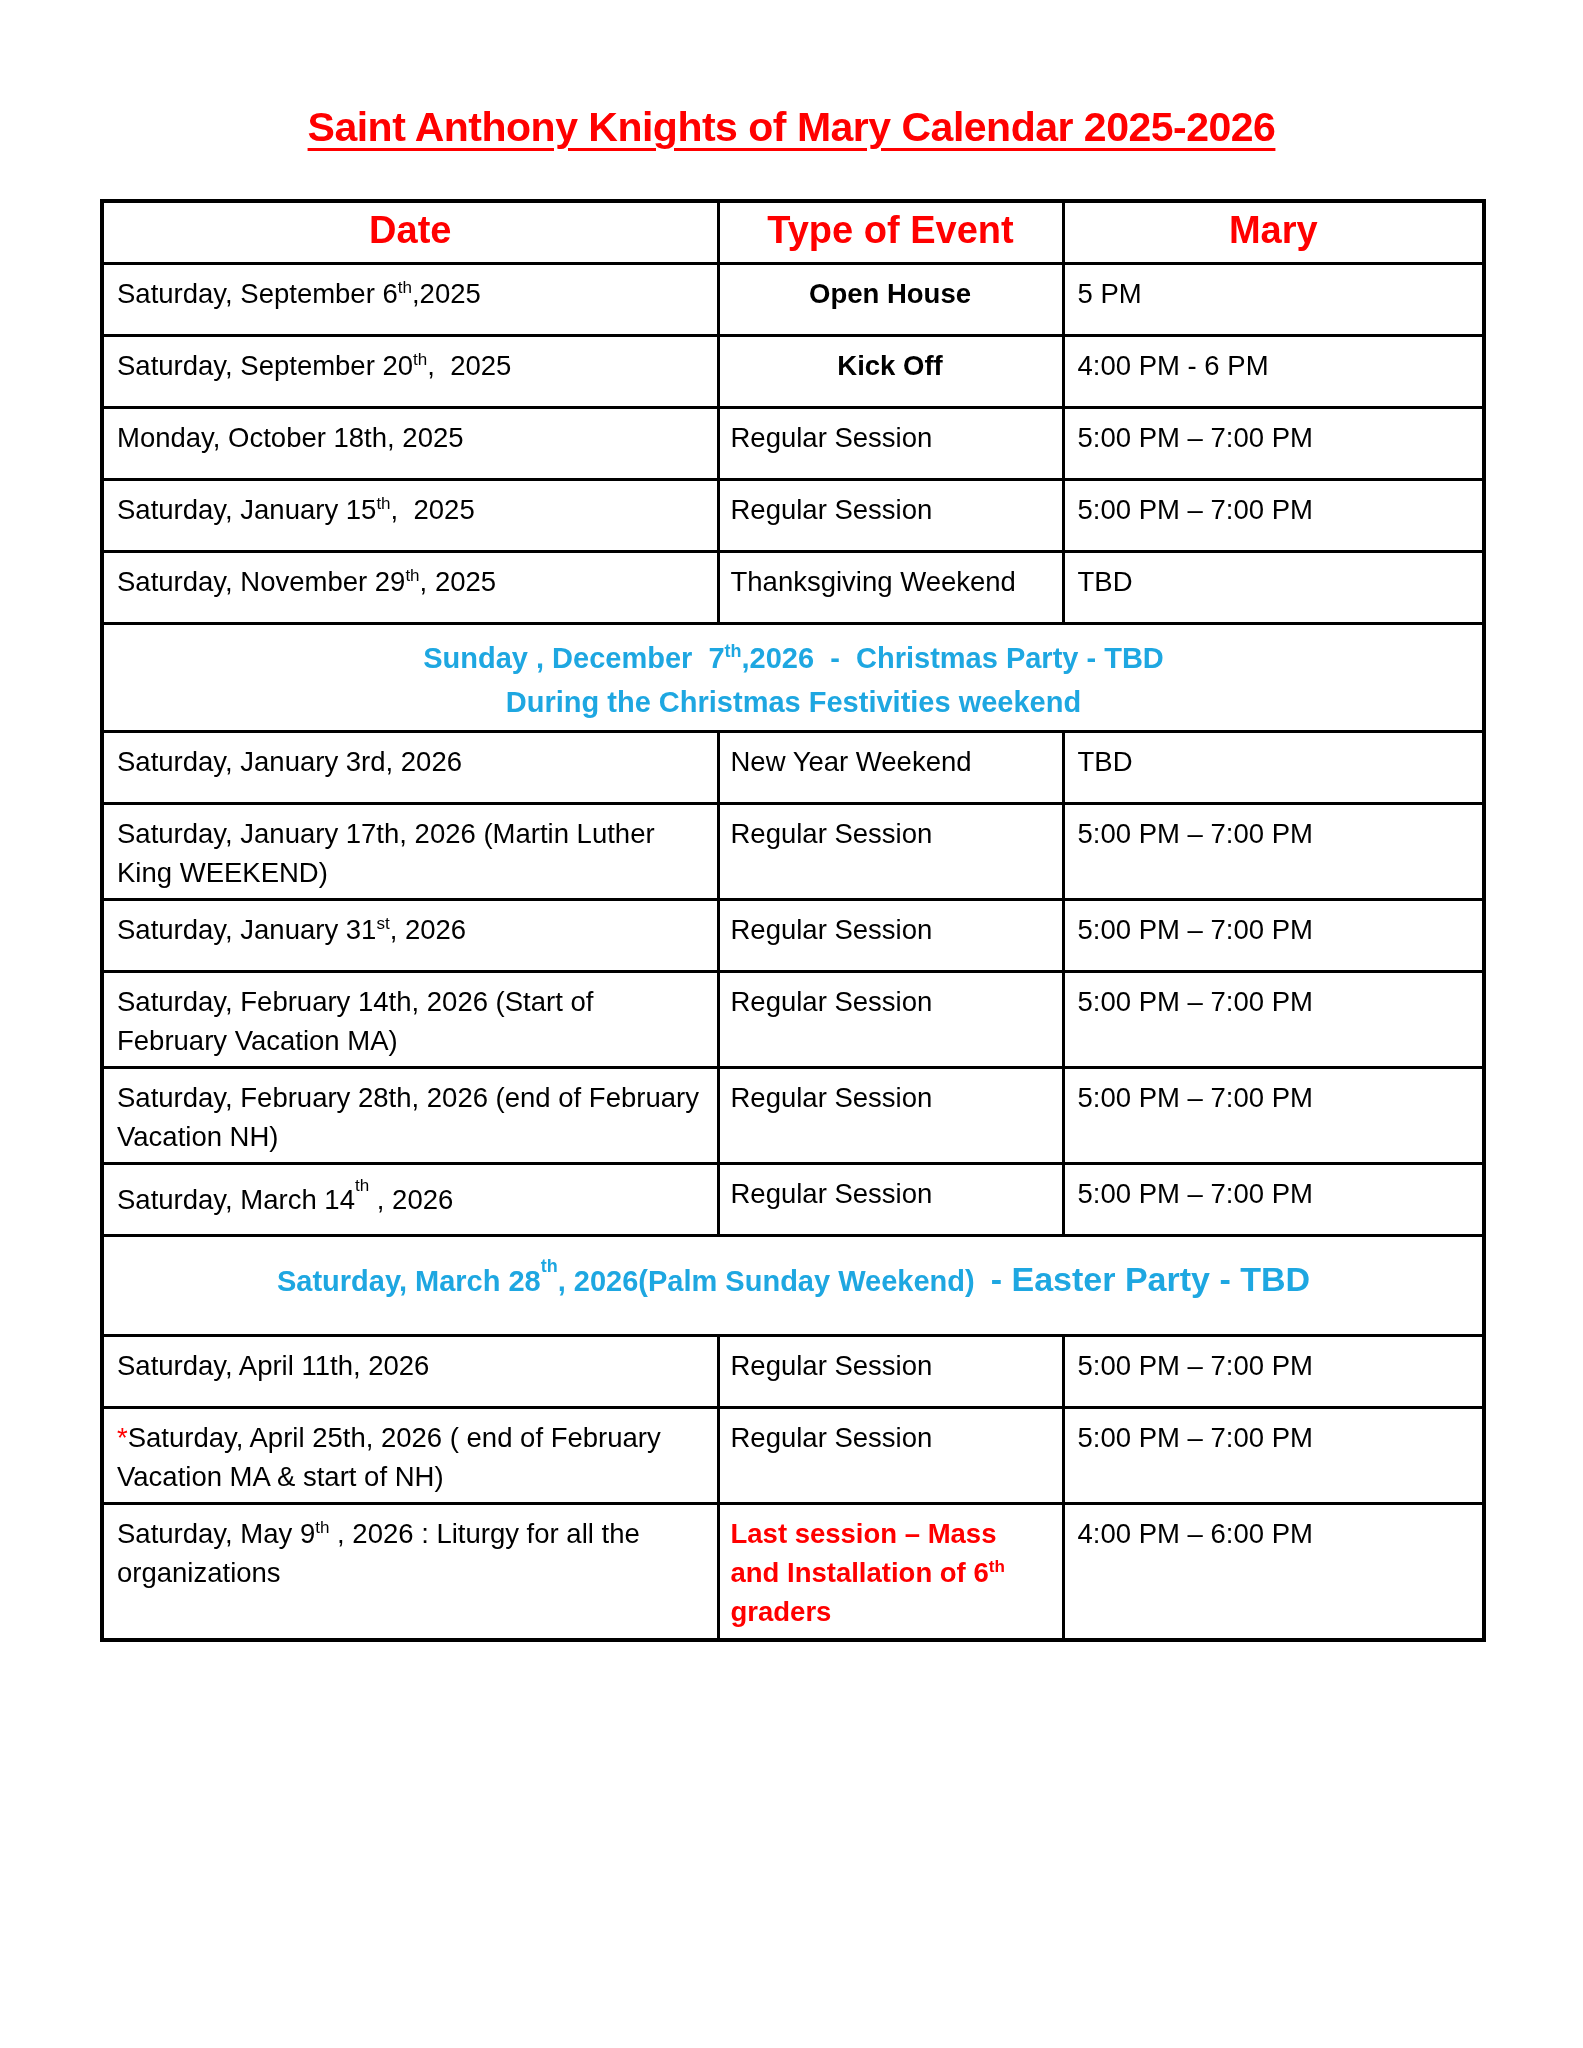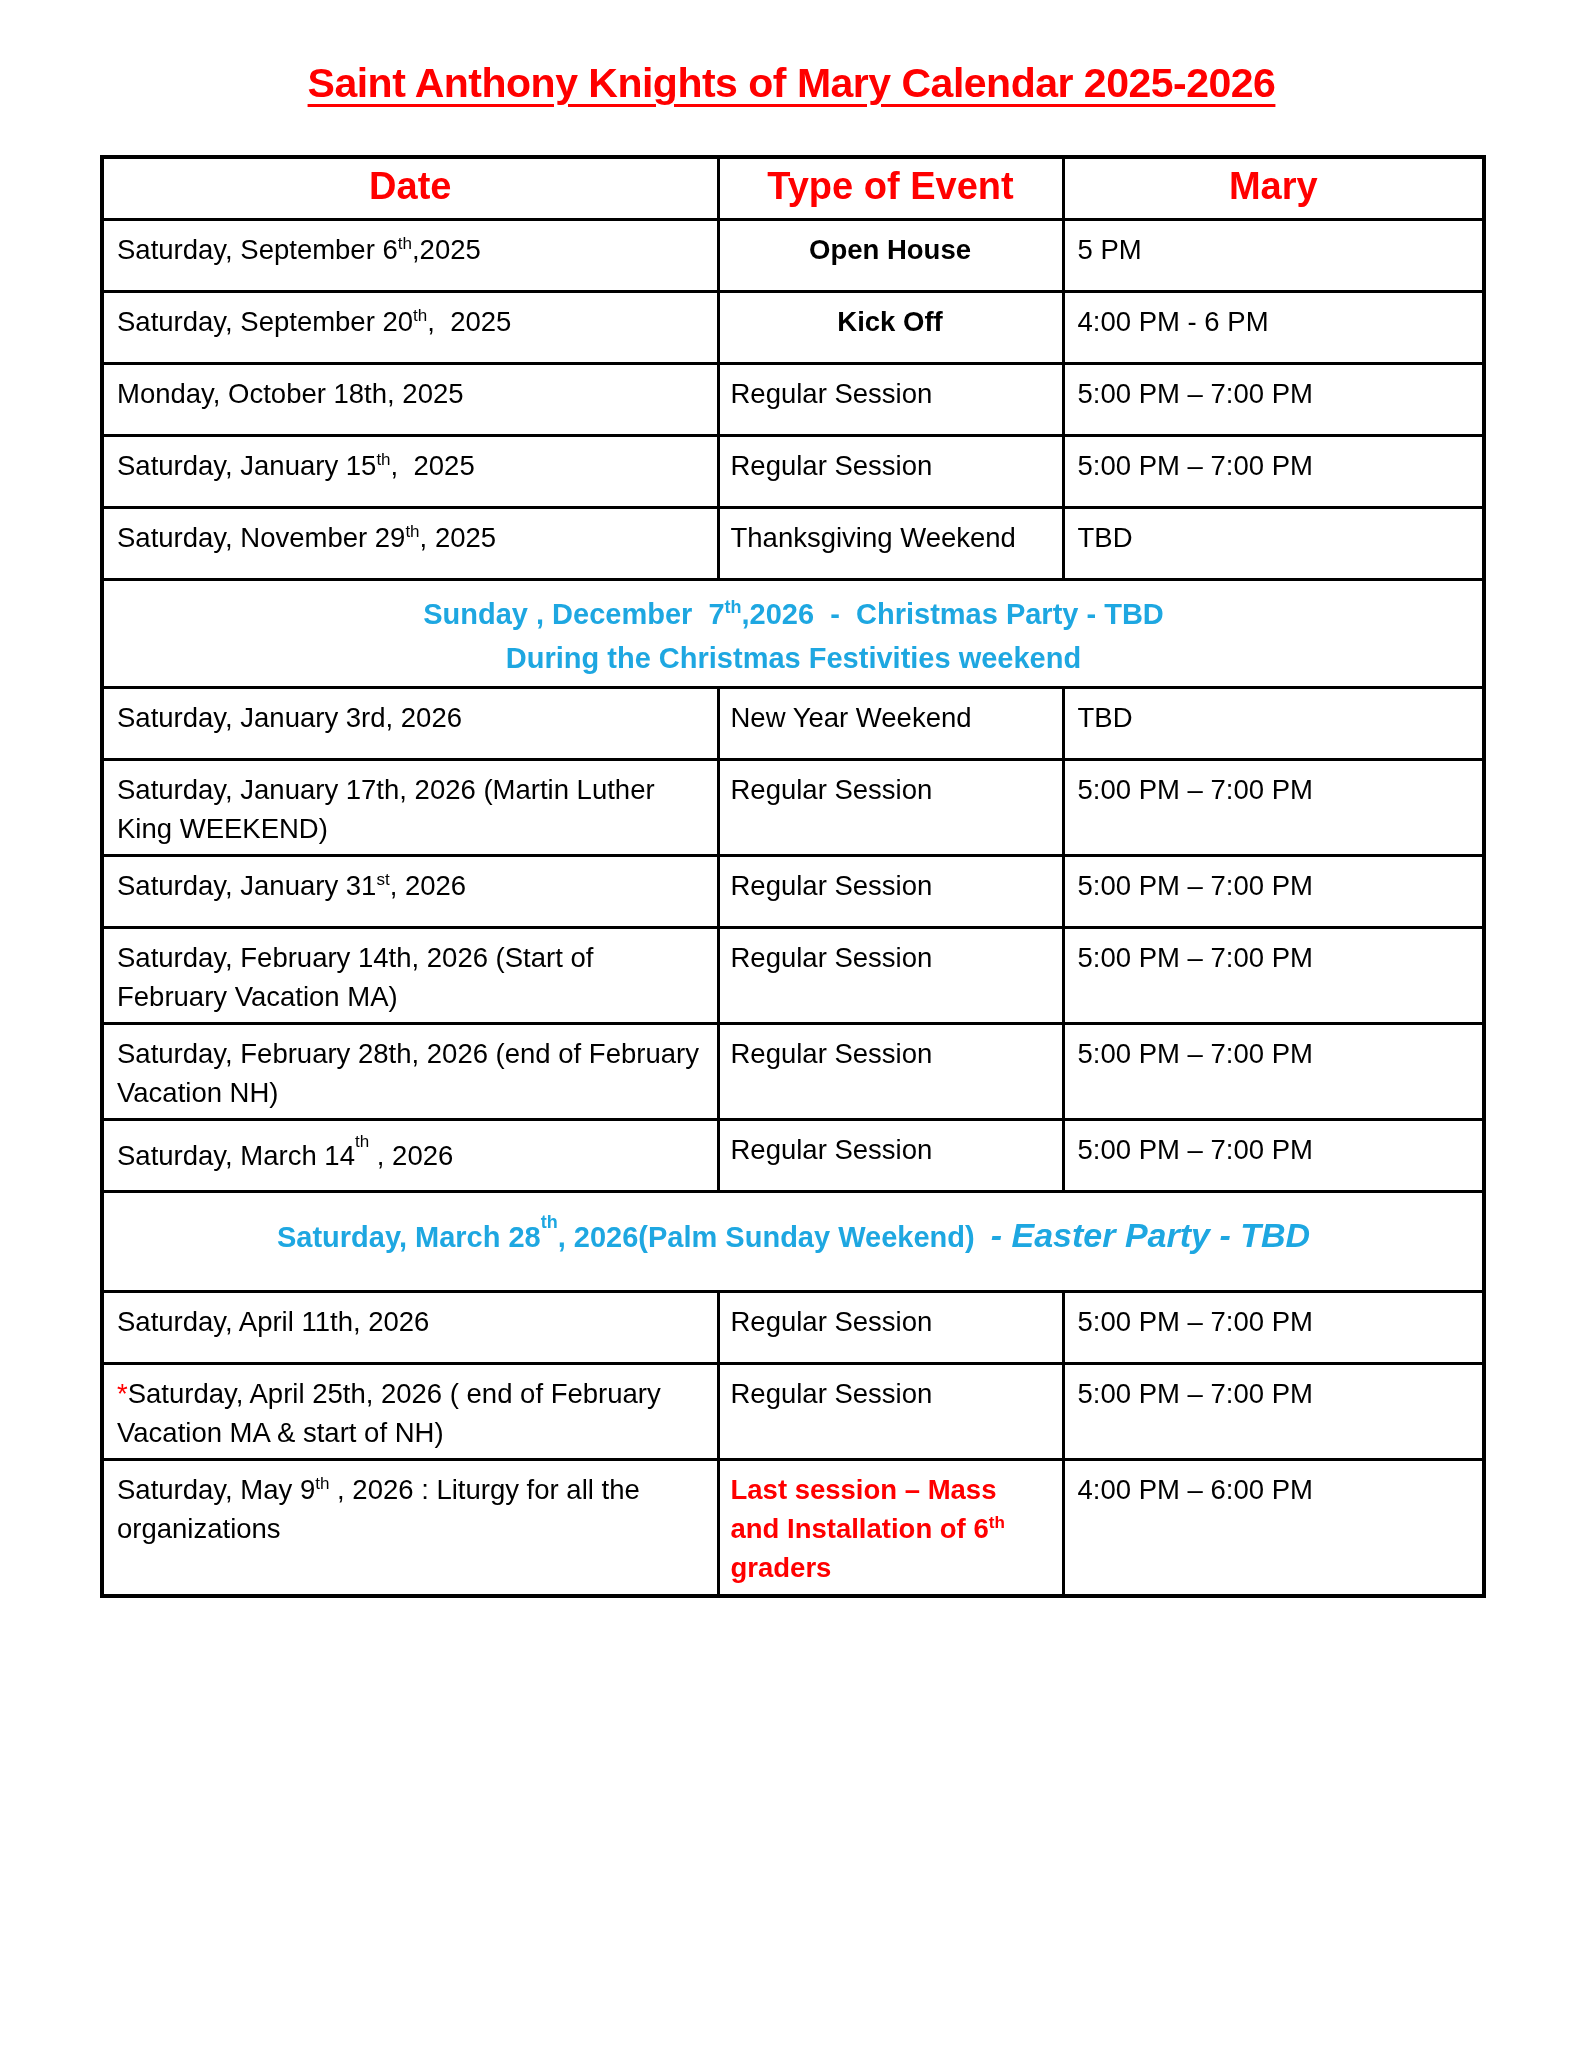--- a/index.html
+++ b/index.html
@@ -13,21 +13,21 @@
     font-family: "Liberation Sans", "DejaVu Sans", sans-serif;
     color: #000;
     overflow: hidden;
   }
   .page {
     width: 1583px;
     height: 2048px;
     background: #fff;
   }
   .title-wrap {
-    padding-top: 60px;
+    padding-top: 104px;
     text-align: center;
   }
   .doc-title {
     display: inline-block;
     color: var(--red, #FF0000);
     font-weight: bold;
     font-size: 41px;
     text-decoration: underline;
     text-decoration-thickness: 3px;
     text-underline-offset: 7px;
@@ -81,21 +81,21 @@
   }
   tr[data-name="banner-christmas"] td.banner-cell { height: 100px; }
   tr[data-name="banner-easter"] td.banner-cell { height: 100px; padding-top: 16px; }
   .sup {
     font-size: 0.62em;
     vertical-align: super;
   }
   .sup.raised {
     vertical-align: 1.05em;
   }
-  .big { font-size: 34px; font-style: italic; }
+  .big { font-size: 34px; }
   .run-red { color: var(--red, #FF0000); }
 </style>
 </head>
 <body>
 
 <div class="page" data-name="document-page">
   <div class="title-wrap" data-name="title-wrap">
     <span class="doc-title" data-name="page-title">Saint Anthony Knights of Mary Calendar 2025-2026</span>
   </div>
 

